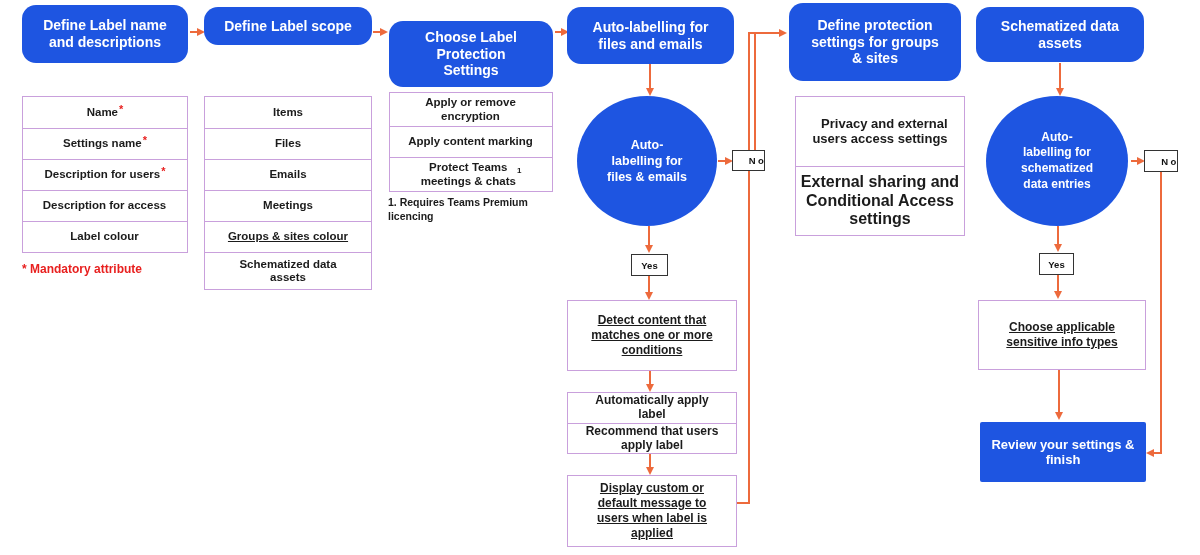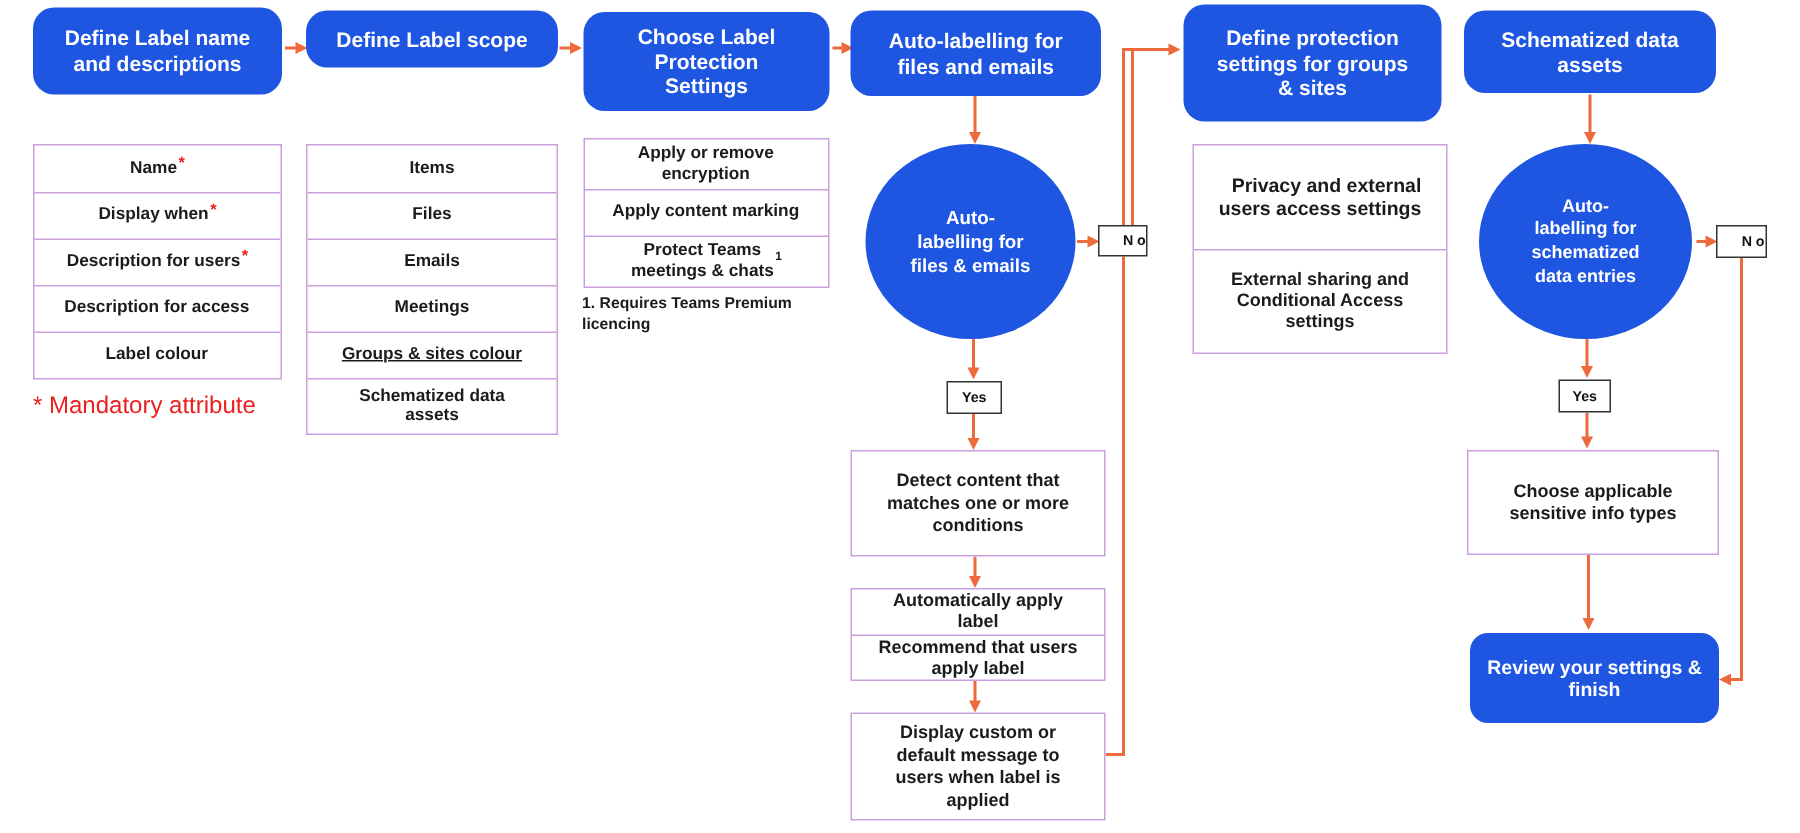--- a/index.html
+++ b/index.html
@@ -8,58 +8,58 @@
   }
   html,body{margin:0;padding:0;background:#ffffff;}
   body{font-family:"Liberation Sans","DejaVu Sans",sans-serif;color:var(--ink);}
   #canvas{position:relative;width:1200px;height:555px;background:#ffffff;overflow:hidden;}
 
   .bluebox{
     position:absolute;background:var(--blue);color:#ffffff;border-radius:14px;
     display:flex;align-items:center;justify-content:center;text-align:center;
     font-weight:bold;font-size:14px;line-height:1.18;white-space:pre-line;z-index:2;
   }
-  .bluebox.small-radius{border-radius:12px;}
+  .bluebox.small-radius{border-radius:2px;}
 
   .stack{
     position:absolute;background:#ffffff;border:1.5px solid var(--purple);
     box-sizing:border-box;z-index:2;
   }
   .cell{
     display:flex;align-items:center;justify-content:center;text-align:center;
     font-weight:bold;font-size:11.5px;line-height:1.15;white-space:pre-line;
     box-sizing:border-box;
   }
   .cell + .cell{border-top:1.5px solid var(--purple);}
 
   .pbox{
     position:absolute;background:#ffffff;border:1.5px solid var(--purple);
     box-sizing:border-box;display:flex;align-items:center;justify-content:center;
     text-align:center;font-weight:bold;font-size:12px;line-height:1.25;
-    white-space:pre-line;z-index:2;
+    white-space:pre-line;z-index:2;text-decoration:underline;
   }
 
   .circle{
     position:absolute;background:var(--blue);border-radius:50%;color:#ffffff;
     display:flex;align-items:center;justify-content:center;text-align:center;
     font-weight:bold;font-size:12.5px;line-height:1.3;white-space:pre-line;z-index:2;
   }
 
   .decision{
     position:absolute;background:#ffffff;border:1.5px solid var(--nobox);
     box-sizing:border-box;display:flex;align-items:center;justify-content:center;
     font-weight:bold;font-size:9.5px;z-index:3;color:#111;
   }
   .decision.nolab{letter-spacing:2.5px;padding-left:18px;}
 
   .star{color:var(--red);position:relative;top:-3.5px;margin-left:1px;font-size:11px;}
   .supnum{color:var(--ink);position:relative;top:-4px;margin-left:1px;font-size:8px;font-weight:bold;}
 
   .note-red{
-    position:absolute;color:var(--red);font-weight:normal;font-size:16px;z-index:2;
+    position:absolute;color:var(--red);font-weight:bold;font-size:12px;z-index:2;
   }
   .footnote{
     position:absolute;color:var(--ink);font-weight:bold;font-size:10.5px;line-height:1.3;
     text-align:center;white-space:pre-line;z-index:2;
   }
 
   .hline,.vline{position:absolute;background:var(--orange);z-index:1;}
   .hline{height:2px;}
   .vline{width:2px;}
   .tri{position:absolute;width:0;height:0;z-index:1;}
@@ -120,34 +120,34 @@
 
   <div class="vline" style="left:1057px;top:275px;height:17px;"></div>
   <div class="tri tri-down" style="left:1053.5px;top:291px;"></div>
 
   <div class="vline" style="left:1058px;top:370px;height:43px;"></div>
   <div class="tri tri-down" style="left:1054.5px;top:412px;"></div>
 
   <div class="bluebox" style="left:22px;top:5px;width:166px;height:58px;">Define Label name
 and descriptions</div>
   <div class="bluebox" style="left:204px;top:7px;width:168px;height:38px;">Define Label scope</div>
-  <div class="bluebox" style="left:389px;top:8px;width:164px;height:66px;">Choose Label
+  <div class="bluebox" style="left:389px;top:21px;width:164px;height:66px;">Choose Label
 Protection
 Settings</div>
   <div class="bluebox" style="left:567px;top:7px;width:167px;height:57px;">Auto-labelling for
 files and emails</div>
   <div class="bluebox" style="left:789px;top:3px;width:172px;height:78px;">Define protection
 settings for groups
 &amp; sites</div>
   <div class="bluebox" style="left:976px;top:7px;width:168px;height:55px;">Schematized data
 assets</div>
 
   <div class="stack" style="left:22px;top:96px;width:166px;">
     <div class="cell" style="height:31px;"><span>Name</span><span class="star">*</span></div>
-    <div class="cell" style="height:31px;"><span>Display when</span><span class="star">*</span></div>
+    <div class="cell" style="height:31px;"><span>Settings name</span><span class="star">*</span></div>
     <div class="cell" style="height:31px;"><span>Description for users</span><span class="star">*</span></div>
     <div class="cell" style="height:31px;"><span>Description for access</span><span class="star"></span></div>
     <div class="cell" style="height:31px;"><span>Label colour</span><span class="star"></span></div>
   </div>
   <div class="note-red" style="left:22px;top:262px;">* Mandatory attribute</div>
 
   <div class="stack" style="left:204px;top:96px;width:168px;">
     <div class="cell" style="height:31px;">Items</div>
     <div class="cell" style="height:31px;">Files</div>
     <div class="cell" style="height:31px;">Emails</div>
@@ -185,21 +185,21 @@
   </div>
 
   <div class="pbox" style="left:567px;top:475px;width:170px;height:72px;">Display custom or
 default message to
 users when label is
 applied</div>
 
   <div class="stack" style="left:795px;top:96px;width:170px;">
     <div class="cell" style="height:69px;font-size:13px;text-align:right;">Privacy and external
 users access settings</div>
-    <div class="cell" style="height:69px;font-size:12px;">External sharing and
+    <div class="cell" style="height:69px;font-size:16px;">External sharing and
 Conditional Access
 settings</div>
   </div>
 
   <div class="circle" style="left:986px;top:96px;width:142px;height:130px;font-size:12px;">Auto-
 labelling for
 schematized
 data entries</div>
   <div class="decision nolab" style="left:1144px;top:150px;width:34px;height:22px;">No</div>
   <div class="decision" style="left:1039px;top:253px;width:35px;height:22px;">Yes</div>

